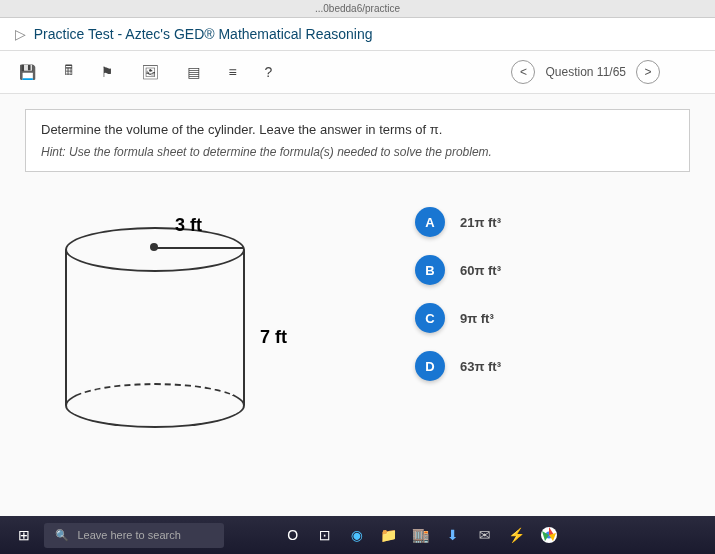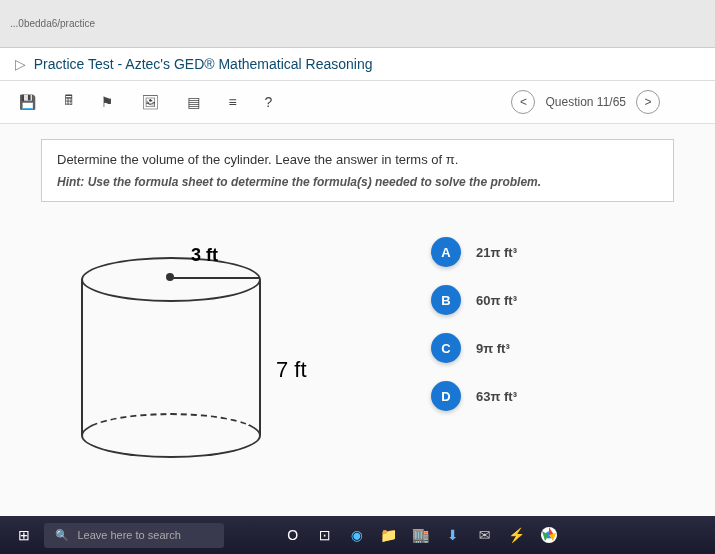--- a/index.html
+++ b/index.html
@@ -6,24 +6,24 @@
     body { 
       font-family: Arial, sans-serif; 
       background: #1a1a2e; 
       width: 715px; 
       height: 554px; 
       overflow: hidden;
       position: relative;
     }
     .url-bar {
       background: #e8e8e8;
-      padding: 18px 10px;
+      padding: 3px 10px;
       font-size: 10px;
       color: #666;
-      text-align: left;
+      text-align: center;
       border-bottom: 1px solid #ccc;
     }
     .header {
       background: #fff;
       padding: 8px 15px;
       border-bottom: 1px solid #ddd;
       display: flex;
       align-items: center;
       gap: 8px;
     }
@@ -59,32 +59,32 @@
       display: flex;
       align-items: center;
       justify-content: center;
       cursor: pointer;
       font-size: 12px;
       color: #555;
     }
     .q-counter { font-size: 12px; color: #555; }
     .content {
       background: #fafafa;
-      padding: 15px 41px;
+      padding: 15px 25px;
       height: calc(100% - 115px);
       position: relative;
     }
     .question-box {
       border: 1px solid #ccc;
       padding: 12px 15px;
       background: #fff;
       margin-bottom: 15px;
     }
     .q-text { font-size: 13px; color: #333; margin-bottom: 8px; }
-    .hint-text { font-size: 12px; color: #555; font-style: italic; font-weight: bold; }
+    .hint-text { font-size: 12px; color: #555; font-style: italic; }
     .main-area {
       display: flex;
       padding: 10px;
     }
     .figure-area {
       position: relative;
       width: 260px;
       height: 260px;
     }
     .cylinder {
@@ -137,22 +137,22 @@
       top: 18px;
       left: 140px;
       font-size: 18px;
       font-weight: bold;
       color: #000;
     }
     .label-height {
       position: absolute;
       top: 130px;
       left: 225px;
-      font-size: 22px;
-      font-weight: normal;
+      font-size: 18px;
+      font-weight: bold;
       color: #000;
     }
     .answers {
       padding-top: 10px;
       margin-left: 120px;
     }
     .answer-row {
       display: flex;
       align-items: center;
       gap: 15px;

